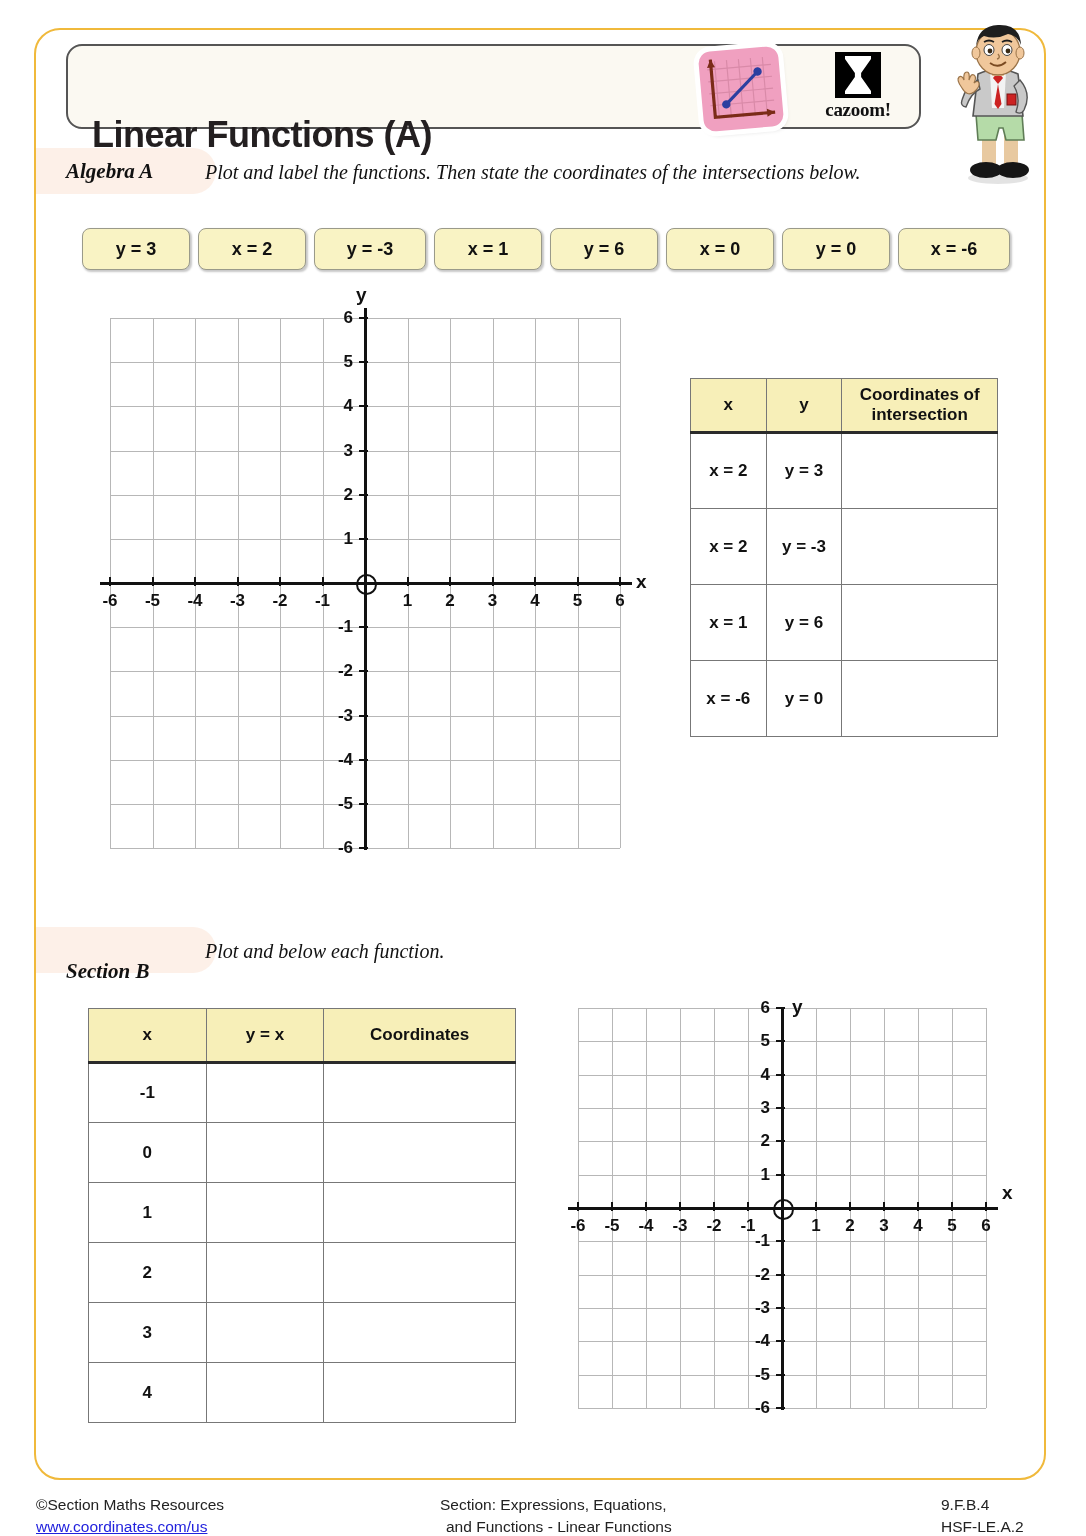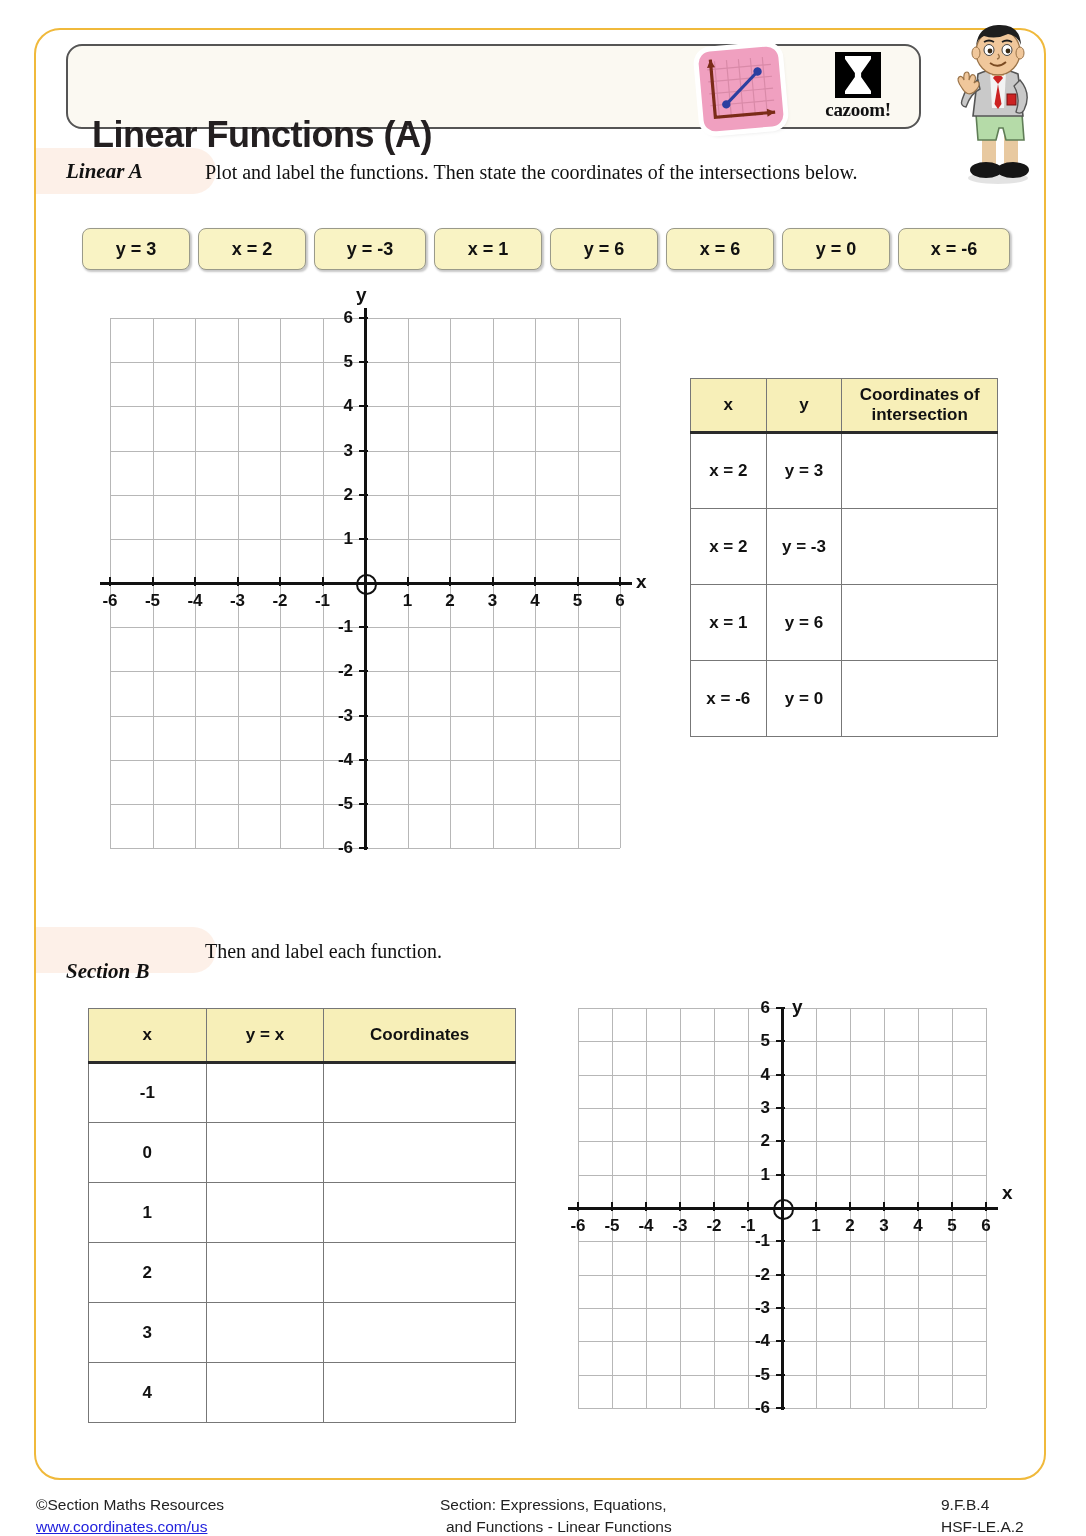--- a/index.html
+++ b/index.html
@@ -54,21 +54,21 @@
     position:absolute;left:36px;height:46px;
     background:#fdf0e8;border-radius:0 23px 23px 0;
   }
   .section-label{
     position:absolute;
     font-family:"Liberation Serif", serif;font-weight:bold;font-style:italic;
     font-size:21px;color:#111;
   }
   .section-desc{
     position:absolute;
-    font-family:"Liberation Serif", serif;
+    font-family:"Liberation Serif", serif;font-style:italic;
     font-size:20px;color:#111;
   }
   
   .fn-row{position:absolute;left:82px;top:228px;width:930px;height:44px;}
   .fn-btn{
     position:absolute;top:0;height:42px;
     background:#f9f3c4;border:1px solid #9a9a8a;border-radius:8px;
     box-shadow:1.5px 1.5px 2px rgba(0,0,0,.22);
     display:flex;align-items:center;justify-content:center;
     font-size:18px;font-weight:bold;color:#111;box-sizing:border-box;
@@ -188,30 +188,30 @@
 
     <path d="M44 20 q5 -3 10 0" stroke="#1e1e1e" stroke-width="1.8" fill="none"></path>
     <path d="M62 20 q5 -3 10 0" stroke="#1e1e1e" stroke-width="1.8" fill="none"></path>
 
     <path d="M58 32 q3 4 -1 5" stroke="#9a7348" stroke-width="1.3" fill="none"></path>
     <path d="M50 41 q8 6 16 -1" stroke="#7a4a22" stroke-width="1.8" fill="none"></path>
   </svg>
 </div>
 
 <div class="section-pill" style="top:148px;width:180px;"></div>
-<div class="section-label" style="left:66px;top:159px;">Linear A</div>
+<div class="section-label" style="left:66px;top:159px;">Algebra A</div>
 <div class="section-desc" style="left:205px;top:161px;">Plot and label the functions. Then state the coordinates of the intersections below.</div>
 
 <div class="fn-row" id="fnRow">
     <div class="fn-btn" style="left: 0px; width: 108px;">y = 3</div>
     <div class="fn-btn" style="left: 116px; width: 108px;">x = 2</div>
     <div class="fn-btn" style="left: 232px; width: 112px;">y = -3</div>
     <div class="fn-btn" style="left: 352px; width: 108px;">x = 1</div>
     <div class="fn-btn" style="left: 468px; width: 108px;">y = 6</div>
-    <div class="fn-btn" style="left: 584px; width: 108px;">x = 6</div>
+    <div class="fn-btn" style="left: 584px; width: 108px;">x = 0</div>
     <div class="fn-btn" style="left: 700px; width: 108px;">y = 0</div>
     <div class="fn-btn" style="left: 816px; width: 112px;">x = -6</div>
   </div>
 
 <div class="graph" id="graphA" style="left:110px;top:318px;width:510px;height:530px;">
     <div class="gridline v" style="left: 0px; top: 0px; height: 530px;"></div>
     <div class="gridline h" style="top: 0px; left: 0px; width: 510px;"></div>
     <div class="gridline v" style="left: 43px; top: 0px; height: 530px;"></div>
     <div class="gridline h" style="top: 44px; left: 0px; width: 510px;"></div>
     <div class="gridline v" style="left: 85px; top: 0px; height: 530px;"></div>
@@ -318,21 +318,21 @@
       <tr>
         <td style="width: 76px; height: 76px;">x = -6</td>
         <td style="width: 76px; height: 76px;">y = 0</td>
         <td style="width: 156px; height: 76px;"></td>
       </tr>
     </tbody>
   </table>
 
 <div class="section-pill" style="top:927px;width:180px;"></div>
 <div class="section-label" style="left:66px;top:959px;">Section B</div>
-<div class="section-desc" style="left:205px;top:940px;">Then and label each function.</div>
+<div class="section-desc" style="left:205px;top:940px;">Plot and below each function.</div>
 
 <table class="tbl" id="tableB" style="left:88px;top:1008px;width:428px;">
     <thead>
       <tr>
         <th style="width: 118px; height: 54px;">x</th>
         <th style="width: 118px; height: 54px;">y = x</th>
         <th style="width: 192px; height: 54px; margin-top: 12px;">Coordinates</th>
       </tr>
     </thead>
     <tbody>

